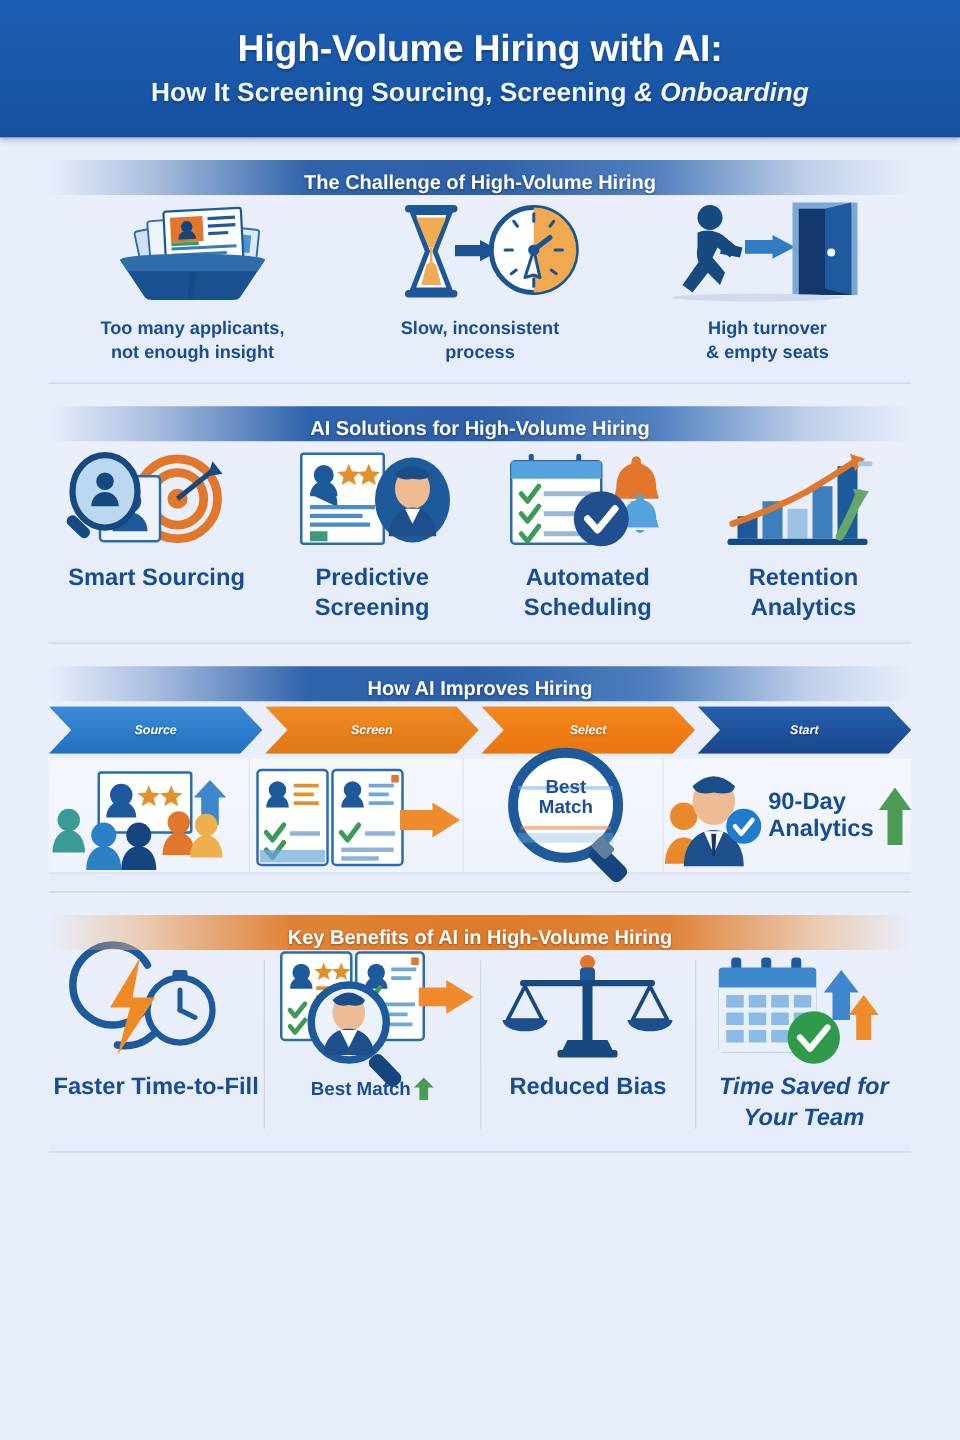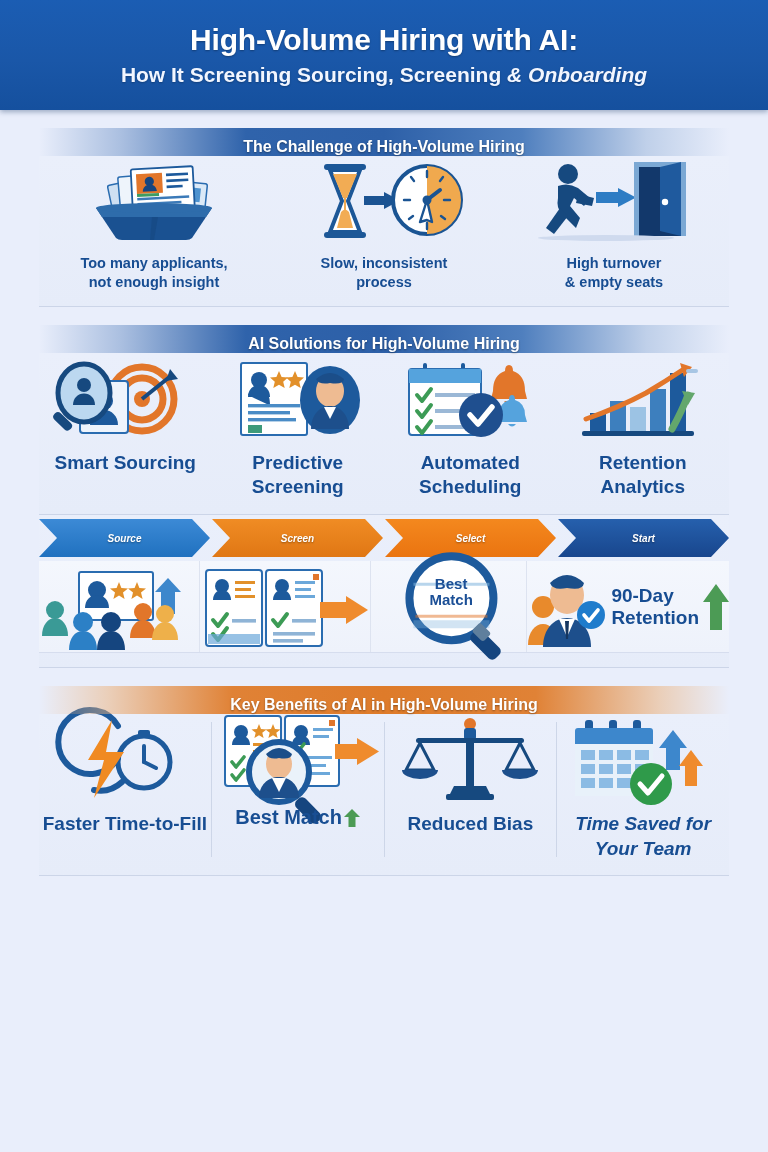--- a/index.html
+++ b/index.html
@@ -185,24 +185,24 @@
     text-align: center;
     font-size: 15px;
     font-weight: bold;
     color: #1b4f96;
     line-height: 1.12;
     pointer-events: none;
   }
 
   .bench-label {
     text-align: center;
-    font-size: 20px;
+    font-size: 15px;
     font-weight: bold;
     color: #184e93;
-    margin-top: 6px;
+    margin-top: 16px;
     display: flex;
     align-items: center;
     justify-content: center;
     gap: 2px;
   }
 
   svg { display: block; overflow: visible; }
 </style>
 </head>
 <body>
@@ -438,20 +438,23 @@
           </div>
           <div class="icon-label sm">Retention Analytics</div>
         </div>
 
       </div>
       <div class="divider"></div>
     </div>
   </div>
 
   <div class="section">
+    <div class="sec-band blue">
+      <span class="sec-band-title">How AI Improves Hiring</span>
+    </div>
     <div class="sec-body">
 
       <div class="chev-row">
         <div class="chev" style="background:linear-gradient(180deg,#3c8ad6,#2071bf)">
           <span>Source</span>
         </div>
         <div class="chev" style="background:linear-gradient(180deg,#f08c24,#e07714)">
           <span>Screen</span>
         </div>
         <div class="chev" style="background:linear-gradient(180deg,#f4881e,#ea7410)">
@@ -553,21 +556,21 @@
               <path d="M23 18 Q40 2 57 18 Q56 26 40 23 Q26 26 23 18Z" fill="#1b4e89"></path>
               <path d="M16 82c0-18 11-29 24-29s24 11 24 29z" fill="#1d4f8c"></path>
               <path d="M32 54 L40 72 L48 54 Z" fill="#ffffff"></path>
               <path d="M38 56 L42 56 L41 74 L39 74 Z" fill="#16365f"></path>
               <g transform="translate(50,36)">
                 <circle cx="14" cy="14" r="14" fill="#1f7ccc"></circle>
                 <path d="M7 14 l5 6 l9 -11" fill="none" stroke="#ffffff" stroke-width="3.6" stroke-linecap="round" stroke-linejoin="round"></path>
               </g>
             </svg>
           </span>
-          <span class="badge-text" style="margin-left:6px"><span>90-Day</span><br><span>Retention</span></span>
+          <span class="badge-text" style="margin-left:6px"><span>90-Day</span><br><span>Analytics</span></span>
           <span style="margin-left:4px">
             <svg width="26" height="46" viewBox="0 0 26 46">
               <path d="M13 0 L26 18 L19 18 L19 46 L7 46 L7 18 L0 18 Z" fill="#4c9b55"></path>
             </svg>
           </span>
         </div>
 
       </div>
       <div class="divider"></div>
     </div>

